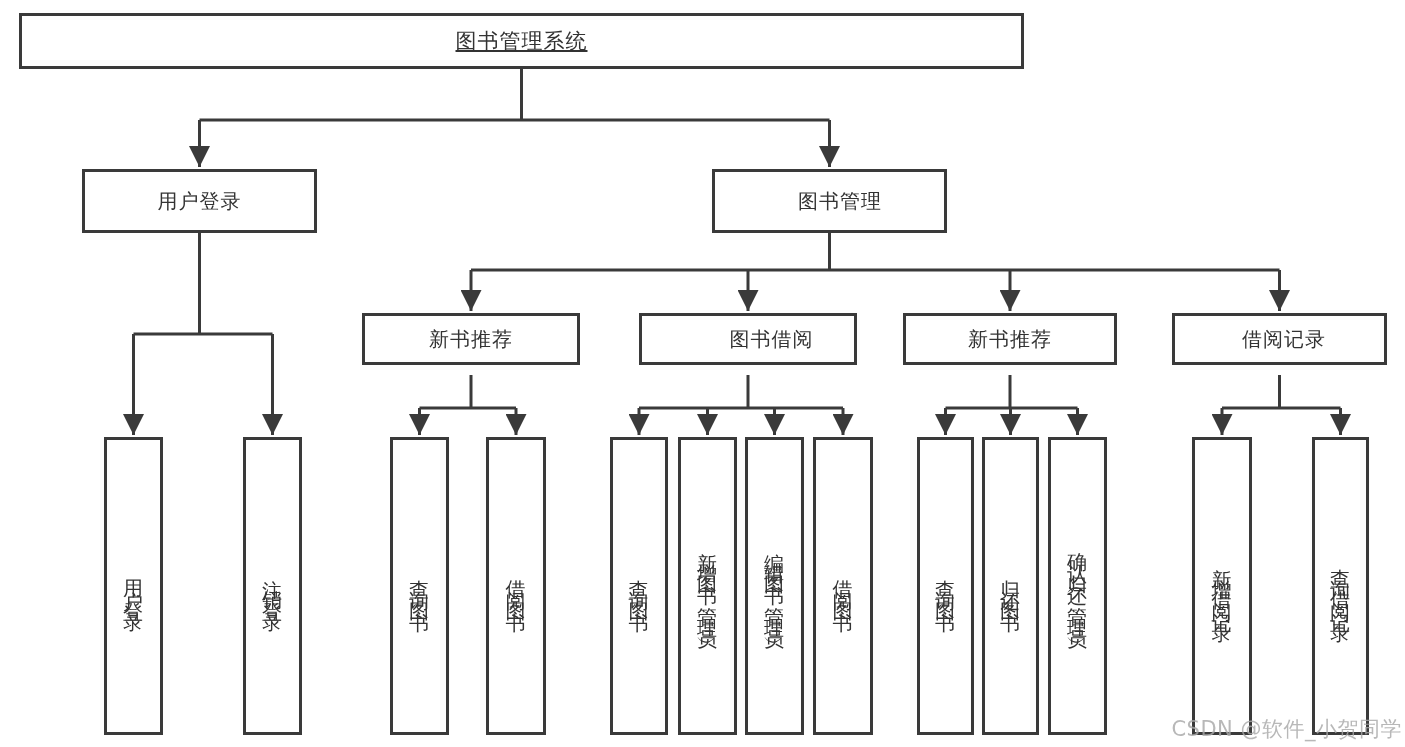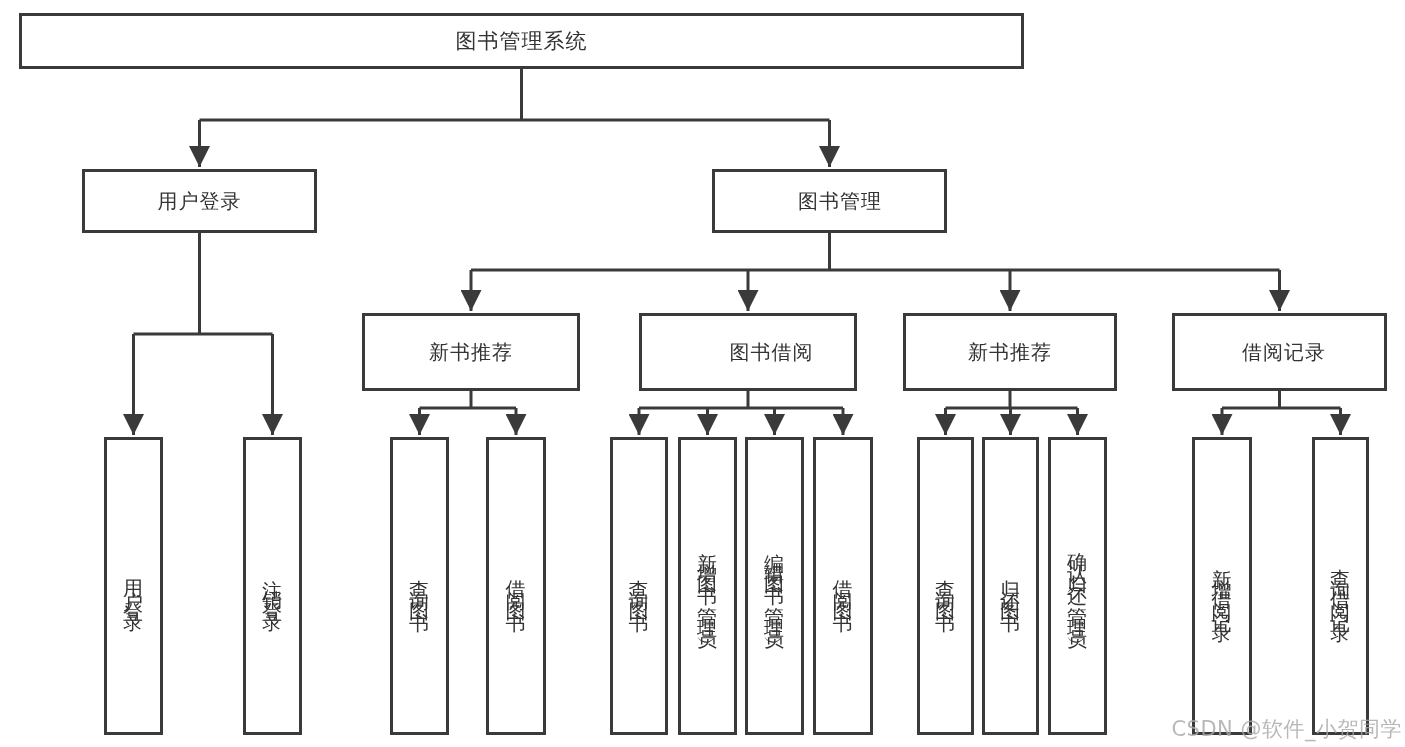--- a/index.html
+++ b/index.html
@@ -30,23 +30,24 @@
     display: flex;
     align-items: center;
     justify-content: center;
     font-size: 20px;
     letter-spacing: 1px;
     white-space: nowrap;
   }
   .node.root {
     left: 19px; top: 13px; width: 1005px; height: 56px;
     font-size: 21px;
+    text-decoration: underline;
   }
   .node.lvl1 { top: 169px; width: 235px; height: 64px; }
-  .node.lvl2 { top: 313px; height: 78px; }
+  .node.lvl2 { top: 313px; height: 52px; }
   .node.leaf {
     top: 437px; height: 298px;
     writing-mode: vertical-rl;
     text-orientation: mixed;
     font-size: 20px;
     letter-spacing: 11px;
     line-height: 1;
     white-space: normal;
   }
   .watermark {

